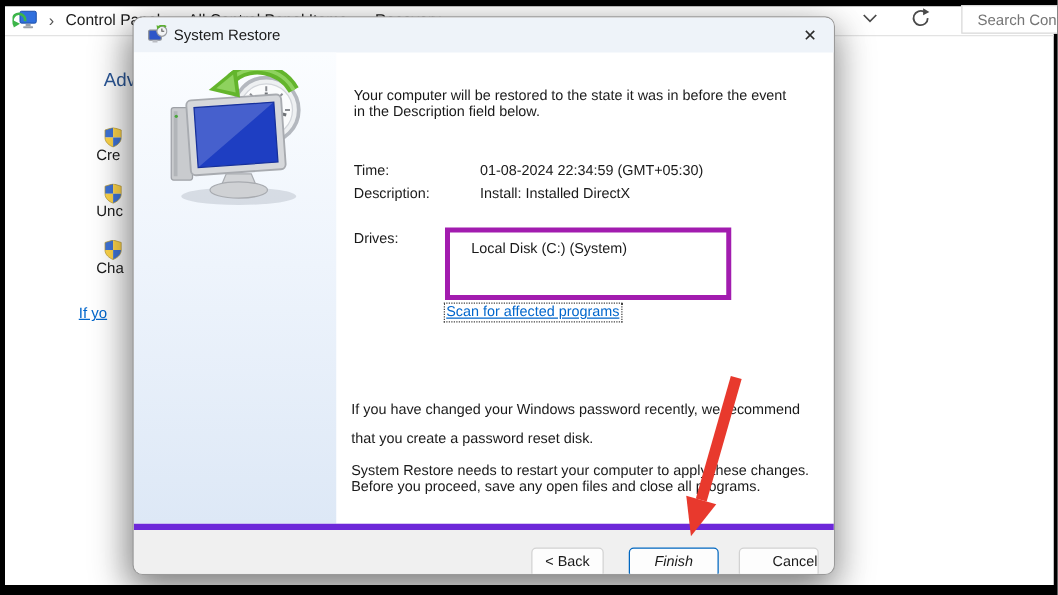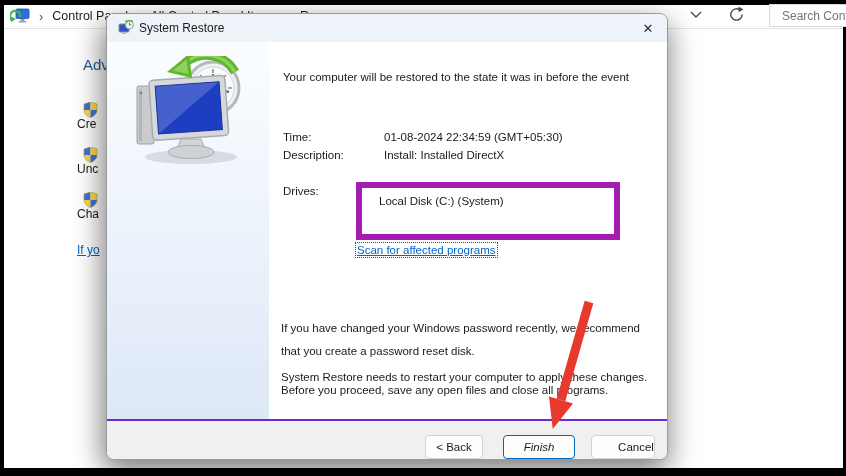--- a/index.html
+++ b/index.html
@@ -16,47 +16,47 @@
   .nav-chevron { position:absolute; left:689px; top:10px; }
   .nav-refresh { position:absolute; left:728px; top:6px; }
   .search-box { position:absolute; left:769px; top:4px; width:95px; height:23px;
                 border:1px solid #d8d8d8; background:#fff; font-size:12px; color:#6b6b6b;
                 padding:0 0 0 12px; outline:none; font-family:"Liberation Sans", sans-serif; }
 
   
   .rp-heading { position:absolute; left:83px; top:56px; font-size:15px; color:#2c5898; white-space:nowrap; }
   .rp-item-icon { position:absolute; left:83px; }
   .rp-desc { position:absolute; left:77px; font-size:12px; color:#1a1a1a; white-space:nowrap; }
-  .rp-link { position:absolute; left:77px; top:243px; font-size:12px; color:#0066cc; white-space:nowrap;text-decoration:underline; }
+  .rp-link { position:absolute; left:63px; top:243px; font-size:12px; color:#0066cc; white-space:nowrap;text-decoration:underline; }
 
   
   .dialog { position:absolute; left:106px; top:13px; width:562px; height:447px; background:#fff;
             border:1px solid #9a9a9a; border-radius:8px; overflow:hidden; z-index:10;
             box-shadow: -6px 10px 28px rgba(0,0,0,.38), 6px 10px 28px rgba(0,0,0,.22); }
   .titlebar { position:absolute; left:0; top:0; width:100%; height:28px; background:#eef3f9; }
   .title-icon { position:absolute; left:11px; top:6px; }
   .title-text { position:absolute; left:32px; top:7px; font-size:12px; color:#1b1b1b; }
   .close-btn { position:absolute; right:9px; top:4px; width:20px; height:20px; display:flex;
                align-items:center; justify-content:center; font-size:13px; color:#2b2b2b; cursor:default; }
   .sidepanel { position:absolute; left:0; top:28px; width:162px; height:377px;
                background:linear-gradient(180deg,#fbfdff 0%, #eef4fc 45%, #dde8f6 100%); }
   .illustration { position:absolute; left:18px; top:42px; }
 
   .dlg-heading { position:absolute; left:176px; top:31px; font-size:15.5px; color:#121212; white-space:nowrap; }
   .dlg-line { position:absolute; font-size:11.5px; color:#1a1a1a; white-space:nowrap;text-align:right; }
   .fld-label { position:absolute; left:176px; font-size:11.5px; color:#1a1a1a; }
   .fld-value { position:absolute; left:257px; font-size:11.5px; color:#1a1a1a; white-space:nowrap;padding-left:20px; }
-  .drives-box { position:absolute; left:249px; top:168px; width:264px; height:58px;
-                border:6px solid #a21caf; background:#fff; }
+  .drives-box { position:absolute; left:249px; top:168px; width:229px; height:58px;
+                border:4px solid #a21caf; background:#fff; }
   .drives-item { position:absolute; left:17px; top:7px; font-size:11.5px; color:#1a1a1a; white-space:nowrap; }
   .scan-link { position:absolute; left:250px; top:230px; font-size:11.5px; color:#0066cc;
                text-decoration:underline; outline:1px dotted #444; outline-offset:1px; white-space:nowrap; }
 
   .footer { position:absolute; left:0; top:405px; width:562px; height:42px; background:#f0f0f0;
-            border-top:2px solid #6d28d9; }
+            border-top:5px solid #6d28d9; }
   .btn { position:absolute; top:14px; height:24px; background:#fdfdfd; border:1px solid #d2d2d2;
          border-radius:4px; font-size:11.5px; color:#1a1a1a; font-family:"Liberation Sans", sans-serif;
          display:flex; align-items:center; justify-content:center; cursor:default; }
   .btn-back { left:318px; width:58px; }
   .btn-finish { left:396px; width:72px; border:1.5px solid #0067c0;font-style:italic; }
   .btn-cancel { left:484px; width:64px;padding-left:26px; }
 
   .red-arrow { position:absolute; left:535px; top:296px; z-index:50; pointer-events:none; }
 </style>
 </head>
@@ -175,20 +175,21 @@
       </g>
       <path d="M56 83 L76 83 L81 95 L51 95 Z" fill="#d2d4d7" stroke="#a8abb0" stroke-width="1"></path>
       <ellipse cx="66" cy="96" rx="23" ry="6.5" fill="#cfd1d4" stroke="#a8abb0" stroke-width="1"></ellipse>
       <path d="M110 16 A 33 33 0 0 0 60 7" fill="none" stroke="#63b52c" stroke-width="9"></path>
       <path d="M110 16 A 33 33 0 0 0 60 7" fill="none" stroke="#8ed25e" stroke-width="3"></path>
       <polygon points="42,16 64,-2 67,22" fill="#63b52c"></polygon>
       <polygon points="48,14.5 61.5,3.5 63.5,18" fill="#8ed25e"></polygon>
     </svg>
 
     <div class="dlg-line" style="left:176px; top:57px">Your computer will be restored to the state it was in before the event</div>
+    <div class="dlg-line" style="left:176px; top:70px">in the Description field below.</div>
 
     <span class="fld-label" style="top:117px">Time:</span>
     <span class="fld-value" style="top:117px">01-08-2024 22:34:59 (GMT+05:30)</span>
     <span class="fld-label" style="top:135px">Description:</span>
     <span class="fld-value" style="top:135px">Install: Installed DirectX</span>
     <span class="fld-label" style="top:171px">Drives:</span>
 
     <div class="drives-box">
       <div class="drives-item">Local Disk (C:) (System)</div>
     </div>

